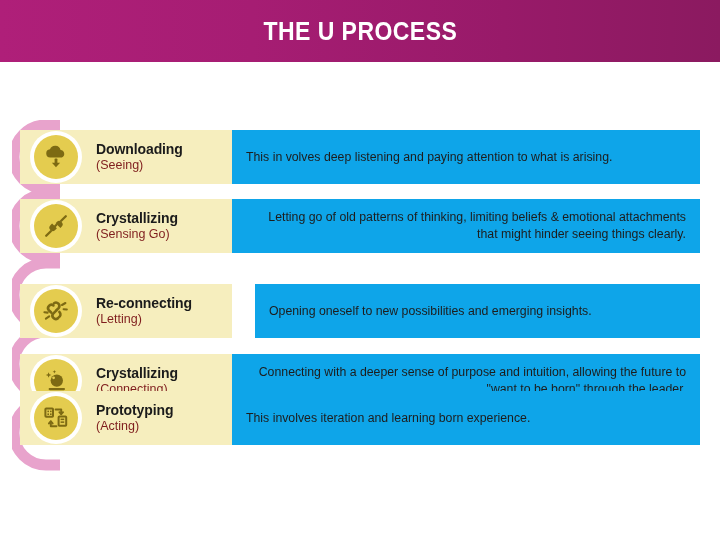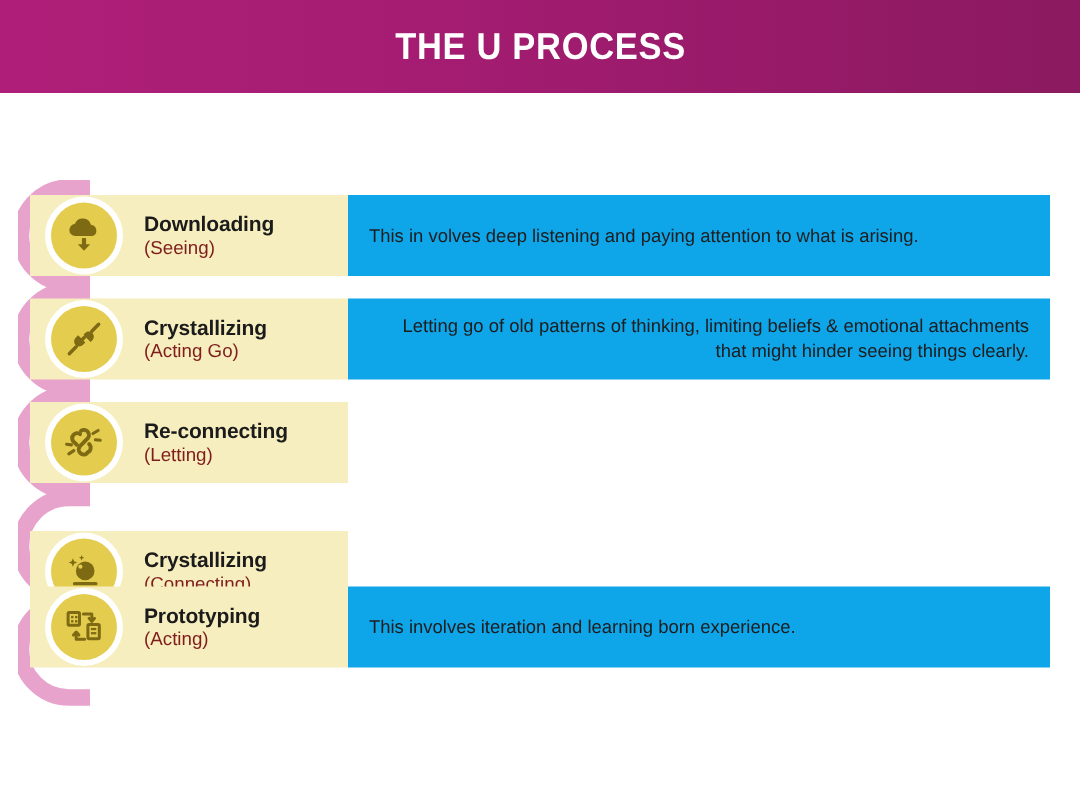--- a/index.html
+++ b/index.html
@@ -178,29 +178,29 @@
           <svg width="26" height="26" viewBox="0 0 26 26" fill="none" stroke="#7d6a13" stroke-width="2.3" stroke-linecap="round" aria-hidden="true">
             <path d="M3.2 22.8l4.6-4.6"></path>
             <path d="M22.8 3.2l-4.6 4.6"></path>
             <path d="M7.4 17.0a3.4 3.4 0 0 0 4.8 0l1.7-1.7-4.8-4.8-1.7 1.7a3.4 3.4 0 0 0 0 4.8z" fill="#7d6a13" stroke="none"></path>
             <path d="M18.6 9.0a3.4 3.4 0 0 0-4.8 0l-1.2 1.2 4.8 4.8 1.2-1.2a3.4 3.4 0 0 0 0-4.8z" fill="#7d6a13" stroke="none"></path>
             <path d="M13.2 12.0l-1.2 1.2"></path>
           </svg>
         </div>
         <div class="label-text">
           <div class="label-title">Crystallizing</div>
-          <div class="label-sub">(Acting Go)</div>
+          <div class="label-sub">(Sensing Go)</div>
         </div>
       </div>
       <div class="row-desc">
         <div class="desc-text">Letting go of old patterns of thinking, limiting beliefs &amp; emotional attachments that might hinder seeing things clearly.</div>
       </div>
     </div>
 
-    <div class="row" style="top:206px;gap:23px;">
+    <div class="row" style="top:222px;gap:23px;">
       <div class="row-label">
         <div class="icon-circle">
           <svg width="26" height="26" viewBox="0 0 26 26" aria-hidden="true">
             <g fill="none" stroke="#7d6a13" stroke-width="2.6" stroke-linecap="round">
               <path d="M11.0 5.2a3.4 3.4 0 0 1 4.6 4.9l-2.2 2.1"></path>
               <path d="M10.4 7.4a3.4 3.4 0 0 0-4.6 4.9l2.4 2.2"></path>
               <path d="M13.2 12.6l-3.0 2.9a3.4 3.4 0 0 0 4.6 4.9"></path>
               <path d="M16.4 14.0a3.4 3.4 0 0 1-1.0 5.6"></path>
             </g>
             <g stroke="#7d6a13" stroke-width="2.1" stroke-linecap="round">
@@ -209,37 +209,43 @@
               <path d="M6.2 18.4l-3.3 2.2"></path>
               <path d="M4.6 14.6l-3.2-0.4"></path>
             </g>
           </svg>
         </div>
         <div class="label-text">
           <div class="label-title">Re-connecting</div>
           <div class="label-sub">(Letting)</div>
         </div>
       </div>
+      <div class="row-desc">
+        <div class="desc-text">Opening oneself to new possibilities and emerging insights.</div>
+      </div>
     </div>
 
     <div class="row" style="top:292px;">
       <div class="row-label">
         <div class="icon-circle">
           <svg width="26" height="26" viewBox="0 0 26 26" fill="#7d6a13" aria-hidden="true">
             <circle cx="13.8" cy="12.6" r="6.2"></circle>
             <path d="M6.8 20.0h14.0c.7 0 1.2.5 1.2 1.1s-.5 1.1-1.2 1.1H6.8c-.7 0-1.2-.5-1.2-1.1s.5-1.1 1.2-1.1z"></path>
             <path d="M5.6 4.2l.8 2.0 2.0.8-2.0.8-.8 2.0-.8-2.0-2.0-.8 2.0-.8z"></path>
             <path d="M11.4 2.0l.5 1.3 1.3.5-1.3.5-.5 1.3-.5-1.3-1.3-.5 1.3-.5z"></path>
             <circle cx="10.6" cy="9.8" r="1.4" fill="#e4cc4f"></circle>
           </svg>
         </div>
         <div class="label-text">
           <div class="label-title">Crystallizing</div>
           <div class="label-sub">(Connecting)</div>
         </div>
+      </div>
+      <div class="row-desc">
+        <div class="desc-text">Connecting with a deeper sense of purpose and intuition, allowing the future to "want to be born" through the leader.</div>
       </div>
     </div>
 
     <div class="row" style="top:329px;">
       <div class="row-label">
         <div class="icon-circle">
           <svg width="26" height="26" viewBox="0 0 26 26" aria-hidden="true">
             <g fill="#7d6a13">
               <rect x="2.4" y="3.4" width="7.6" height="8.4" rx="0.8" fill="none" stroke="#7d6a13" stroke-width="2"></rect>
               <rect x="4.4" y="5.6" width="1.6" height="1.6"></rect>

